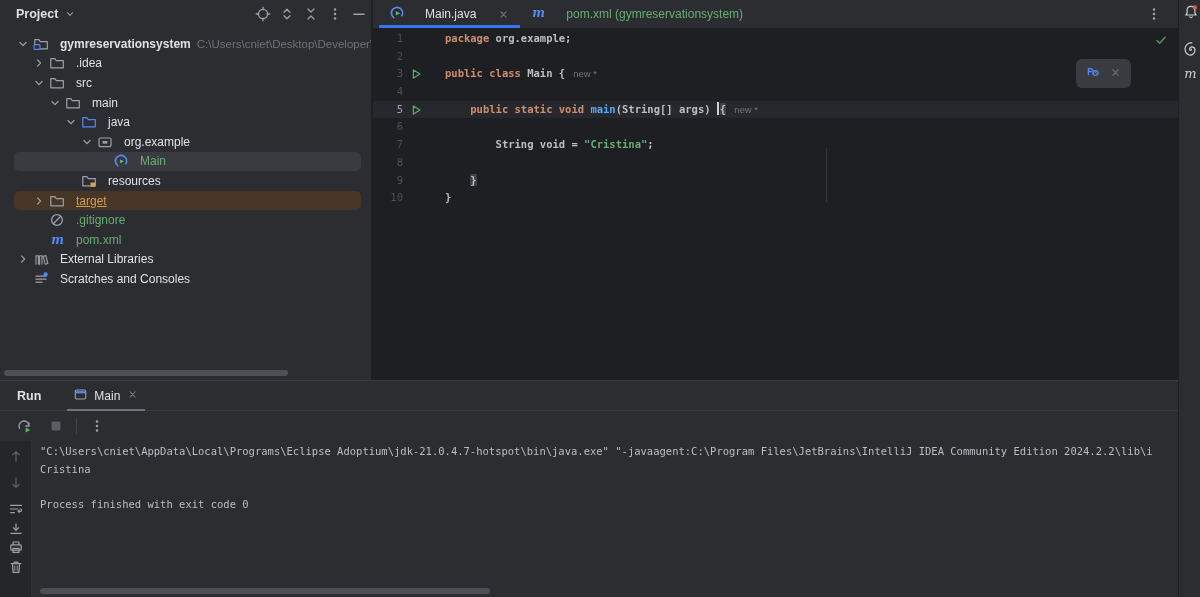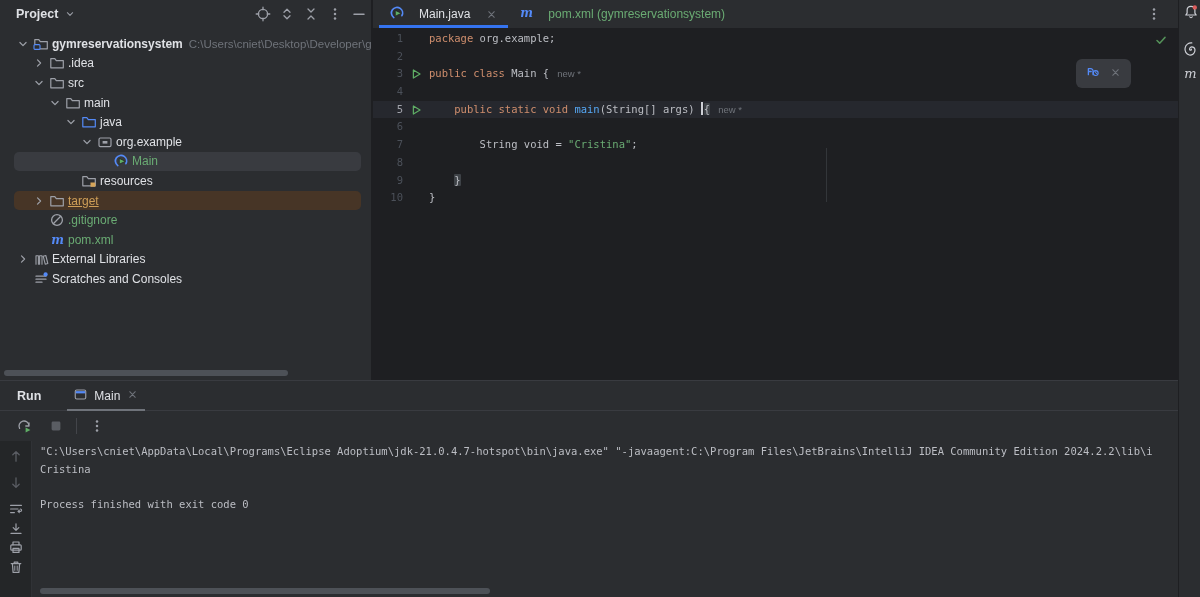--- a/index.html
+++ b/index.html
@@ -12,41 +12,41 @@
   .panel-header { position:absolute; left:0; top:0; width:100%; height:28px; display:flex; align-items:center; padding:0 0 0 16px; }
   .panel-title { font-size:12.5px; font-weight:bold; color:#DFE1E5; }
   .panel-header .spacer { flex:1; }
   .hbtn { width:24px; height:22px; display:flex; align-items:center; justify-content:center; border-radius:4px; }
   .tree { position:absolute; left:0; top:34px; width:100%; }
   .tree-row { position:relative; height:19.6px; display:flex; align-items:center; font-size:12px; white-space:nowrap; overflow:hidden; }
   .tree-row .z { position:relative; z-index:1; display:flex; align-items:center; }
   .tree-row.sel::before { content:""; position:absolute; left:14px; right:10px; top:0.5px; bottom:0.5px; background:#393B40; border-radius:5px; }
   .tree-row.exc::before { content:""; position:absolute; left:14px; right:10px; top:0.5px; bottom:0.5px; background:#473526; border-radius:5px; }
   .chev, .ticon { width:18px; height:18px; display:flex; align-items:center; justify-content:center; flex:none; }
-  .tlabel { margin-left:2px; }
+  .tlabel { margin-left:10px; }
   .tsuffix { margin-left:6px; color:#6F737A; font-size:11.5px; }
   .hscroll { position:absolute; left:4px; top:370px; width:284px; height:6px; border-radius:3px; background:#4D5157; }
 
   
   .editor { position:absolute; left:373px; top:0; width:805px; height:380px; background:#1E1F22; }
   .tabbar { position:absolute; left:0; top:0; width:100%; height:28px; background:#2B2D30; display:flex; padding-left:6px; }
-  .etab { position:relative; display:flex; align-items:center; gap:14px; padding:0 10px; height:28px; font-size:12px; color:#DFE1E5; }
+  .etab { position:relative; display:flex; align-items:center; gap:20px; padding:0 10px; height:28px; font-size:12px; color:#DFE1E5; }
   .etab.active::after { content:""; position:absolute; left:0; right:0; bottom:0; height:3px; background:#3574F0; }
   .etab .tclose { width:14px; height:14px; display:flex; align-items:center; justify-content:center; }
   .tab-kebab { position:absolute; right:12px; top:3px; }
   .ok-check { position:absolute; right:10px; top:33px; }
 
   .code { position:absolute; left:0; top:30px; width:100%;
     font-family:"DejaVu Sans Mono", monospace; font-size:10.5px; line-height:17.7px; }
   .code-line { position:relative; height:17.7px; display:flex; align-items:center; }
   .code-line.cur { background:#26282E; }
   .lnum { width:30px; text-align:right; color:#4B5059; flex:none; }
   .code-line.cur .lnum { color:#A1A3AB; }
   .lrun { width:18px; margin-left:4px; flex:none; display:flex; align-items:center; justify-content:center; }
-  .ltext { margin-left:4px; white-space:pre; }
+  .ltext { margin-left:20px; white-space:pre;font-weight:bold; }
   .tk-kw { color:#CF8E6D; } .tk-p { color:#BCBEC4; } .tk-m { color:#56A8F5; }
   .tk-s { color:#6AAB73; } .tk-f { color:#C77DBB; font-style:italic; }
   .tk-brace { background:#3E4247; color:#BCBEC4; border-radius:1px; }
   .caret { display:inline-block; width:2px; height:13px; background:#CED0D6; vertical-align:-2px; margin:0 1px 0 0; }
   .inlay { color:#6F737A; font-size:9.5px; margin-left:8px; font-family:"Liberation Sans",sans-serif; }
   .indent-guide { position:absolute; width:1px; background:#33363A; }
   .float-widget { position:absolute; left:703px; top:59px; width:55px; height:29px; background:#393B40; border-radius:6px; display:flex; align-items:center; justify-content:space-evenly; }
 
   
   .right-stripe { position:absolute; right:0; top:0; width:22px; height:597px; background:#2B2D30; border-left:1px solid #1E1F22; }

